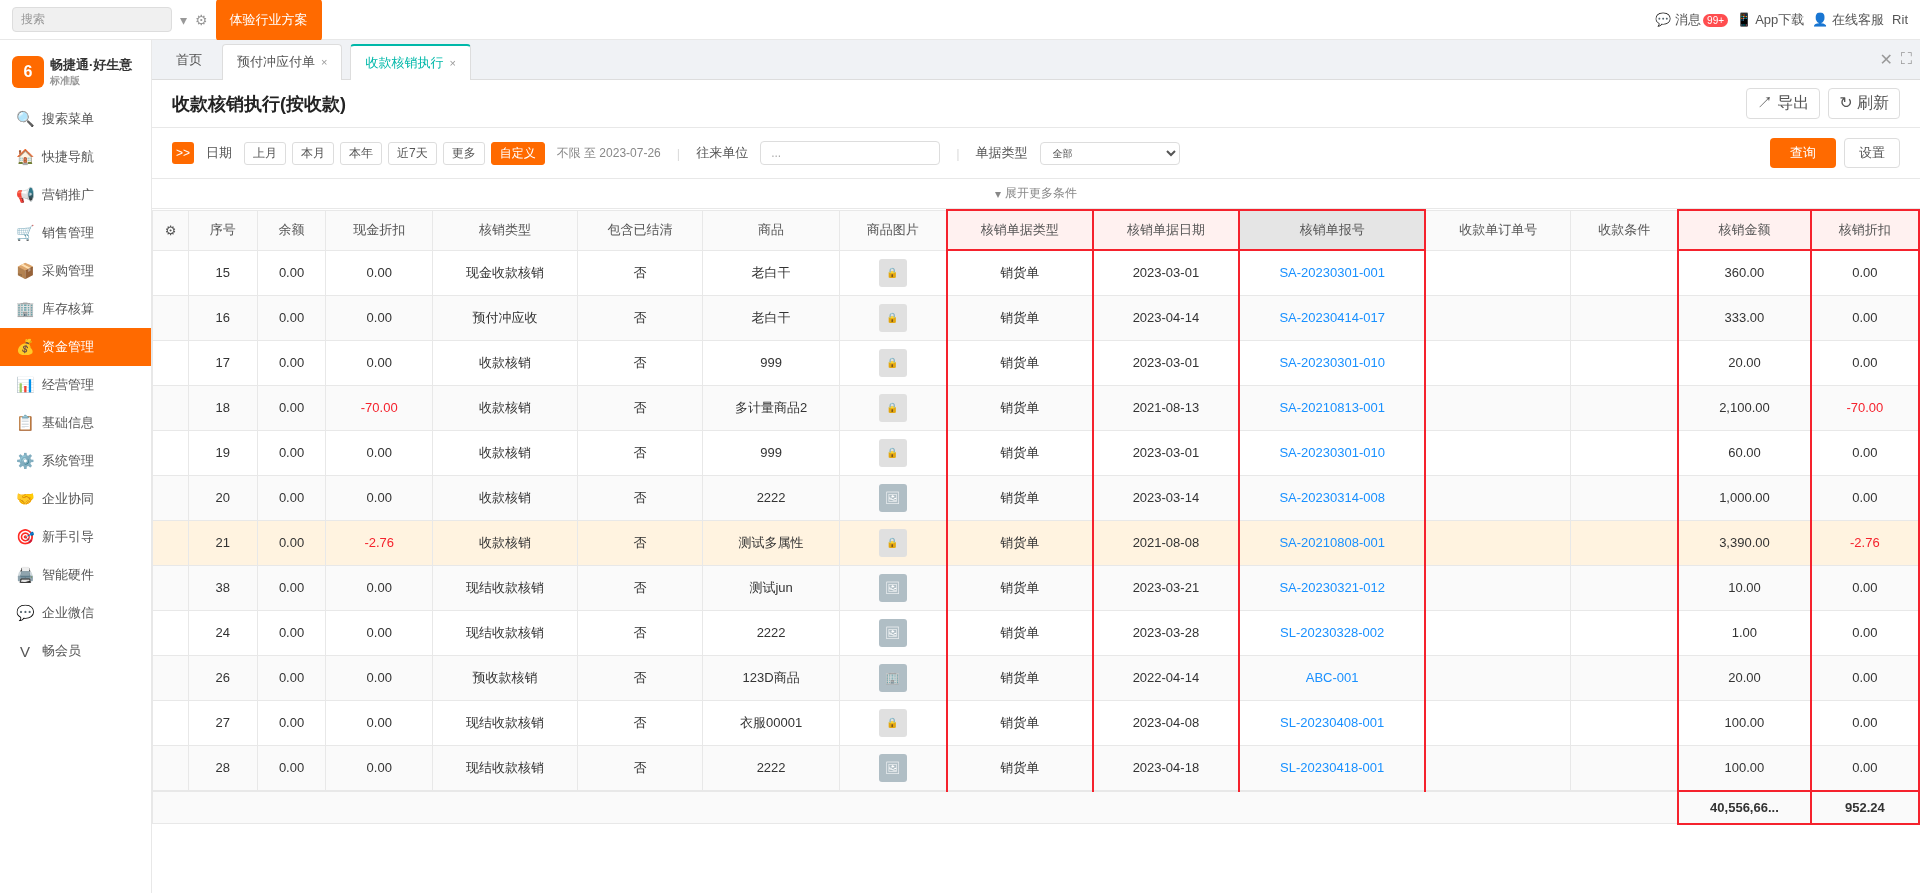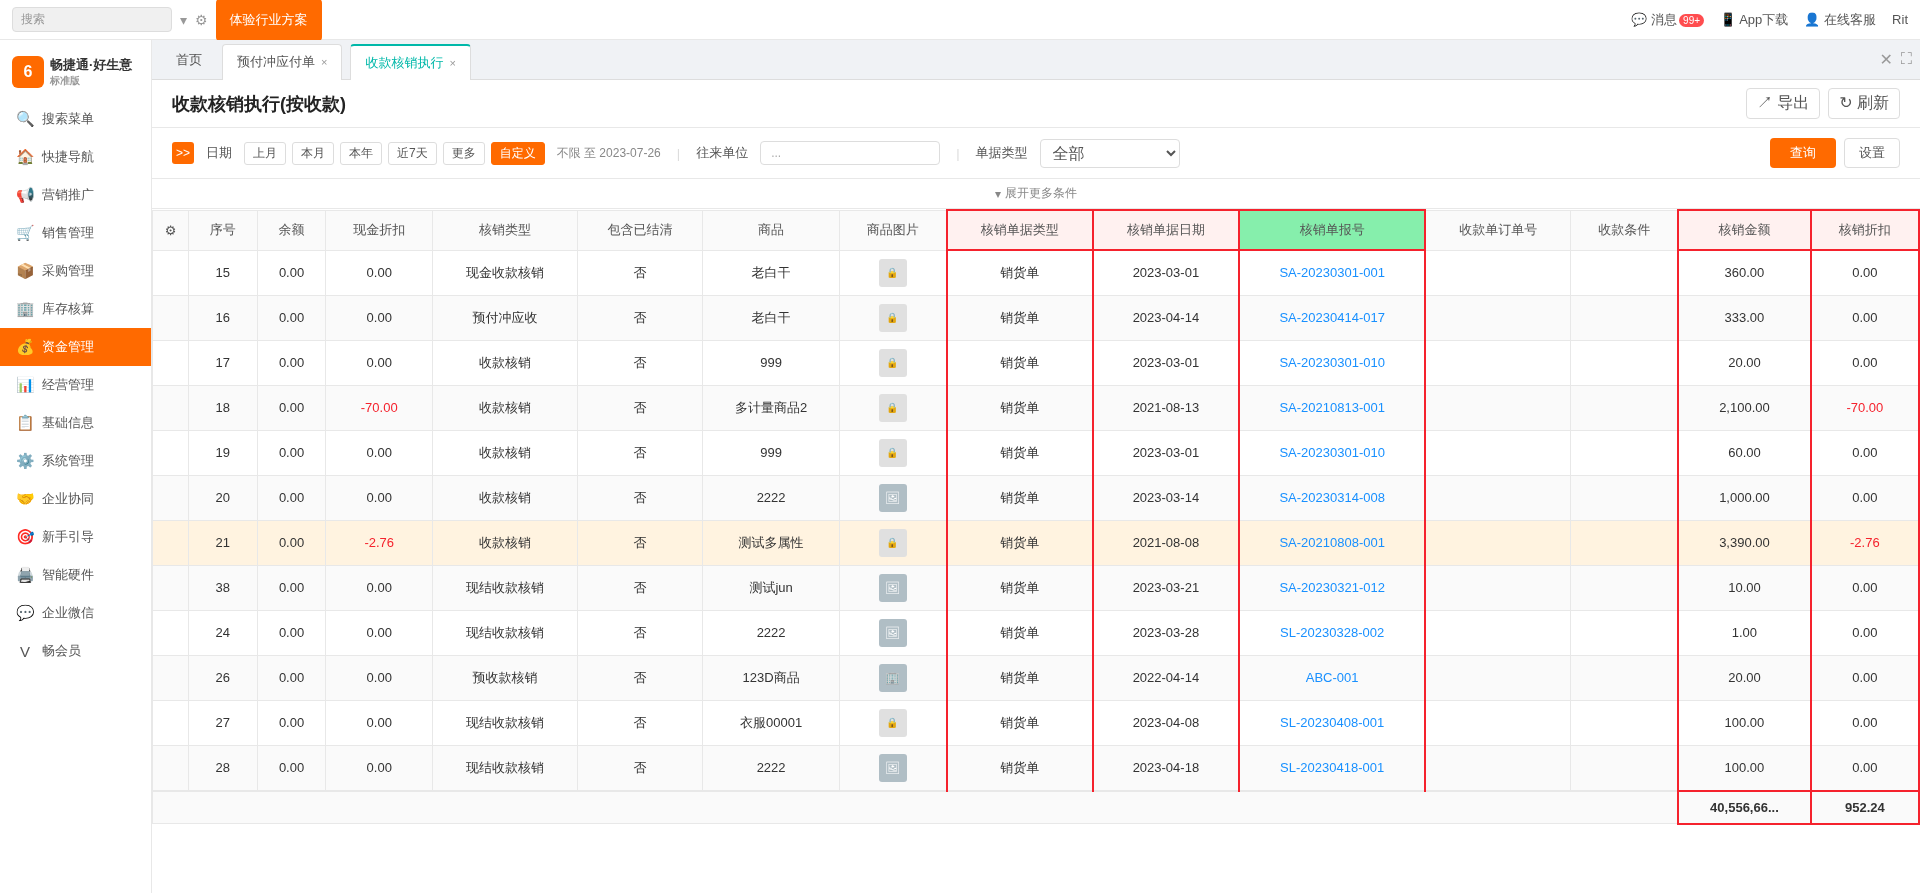--- a/index.html
+++ b/index.html
@@ -28,21 +28,21 @@
     .top-bar-icon { color: #999; font-size: 14px; cursor: pointer; }
     .btn-industry {
       background: #ff6a00;
       color: #fff;
       border: none;
       border-radius: 4px;
       padding: 12px 14px;
       font-size: 13px;
       cursor: pointer;
     }
-    .top-bar-right { display: flex; align-items: center; gap: 16px; color: #555; font-size: 13px; }
+    .top-bar-right { display: flex; align-items: center; gap: 8px; color: #555; font-size: 13px; }
     .badge { background: #ff4d4f; color: #fff; border-radius: 10px; font-size: 10px; padding: 1px 4px; margin-left: 2px; }
 
     
     .app-layout { display: flex; height: calc(100vh - 40px); }
 
     
     .sidebar {
       width: 152px;
       background: #fff;
       border-right: 1px solid #e8e8e8;
@@ -166,21 +166,21 @@
       background: #fff;
       cursor: pointer;
       font-size: 12px;
       color: #555;
     }
     .filter-date-custom { color: #fff; background: #ff6a00; border-color: #ff6a00; }
     .filter-select {
       border: 1px solid #ddd;
       border-radius: 4px;
       padding: 4px 24px 4px 8px;
-      font-size: 16px;
+      font-size: 10px;
       color: #555;
       background: #fff;
       cursor: pointer;
       min-width: 140px;
     }
     .filter-right { margin-left: auto; display: flex; gap: 8px; }
     .btn-query {
       background: #ff6a00;
       color: #fff;
       border: none;
@@ -441,21 +441,21 @@
             <th style="width:36px;">⚙</th>
             <th>序号</th>
             <th>余额</th>
             <th>现金折扣</th>
             <th>核销类型</th>
             <th>包含已结清</th>
             <th>商品</th>
             <th>商品图片</th>
             <th style="border:2px solid #f5222d;background:#fff1f0;">核销单据类型</th>
             <th style="border:2px solid #f5222d;background:#fff1f0;">核销单据日期</th>
-            <th style="border:2px solid #f5222d;background:#86efac;">核销单报号</th>
+            <th style="border:2px solid #f5222d;background:#e5e5e5;">核销单报号</th>
             <th>收款单订单号</th>
             <th>收款条件</th>
             <th style="border:2px solid #f5222d;background:#fff1f0;">核销金额</th>
             <th style="border:2px solid #f5222d;background:#fff1f0;">核销折扣</th>
           </tr>
         </thead>
         <tbody id="table-body">
 
         <tr>
       <td></td>

